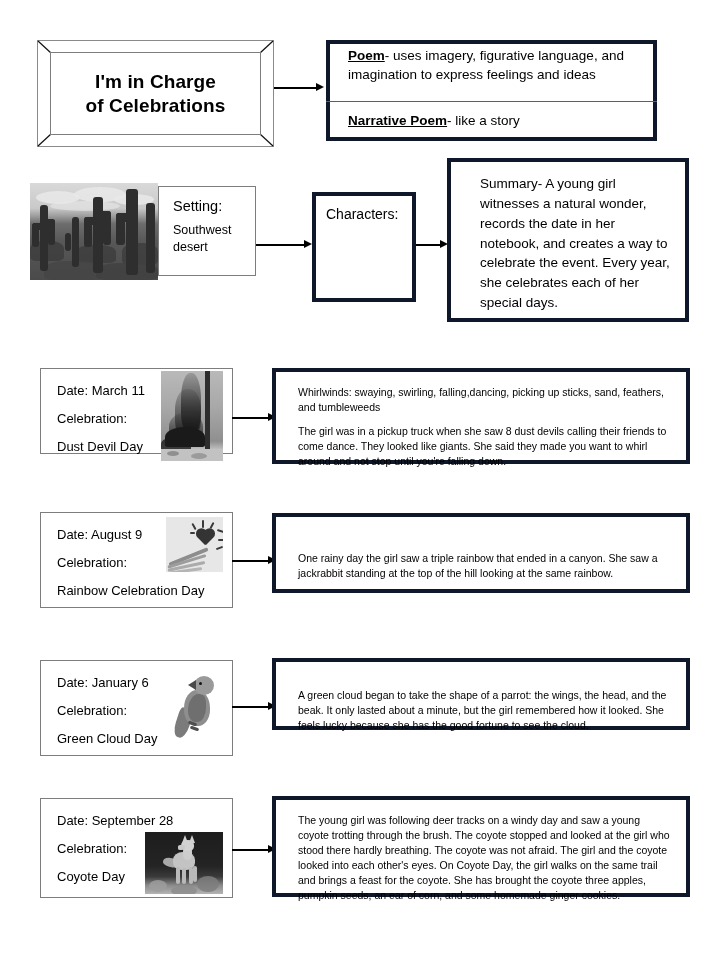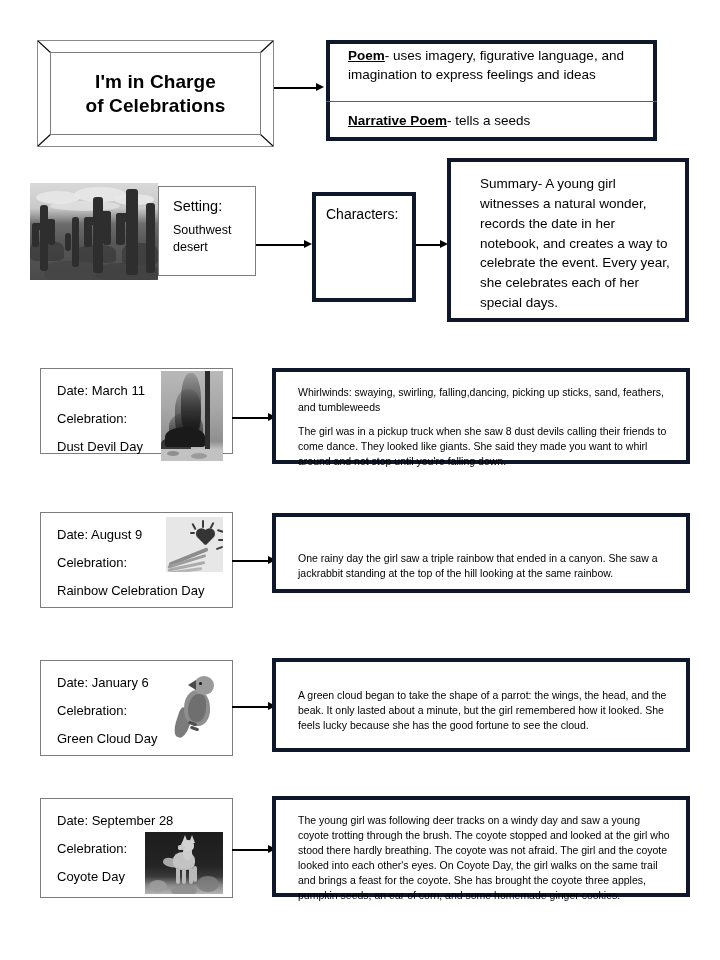--- a/index.html
+++ b/index.html
@@ -264,21 +264,21 @@
   </div>
 
   <div class="abs def-box box box-dark"></div>
   <div class="abs def-row-1">
     <div class="def-text">
       <span class="kw">Poem</span><span>- uses imagery, figurative language, and imagination to express feelings and ideas</span>
     </div>
   </div>
   <div class="abs" style="left:326px; top:102px; width:331px; height:39px;">
     <div class="def-text-2">
-      <span class="kw">Narrative Poem</span><span>- tells a seeds</span>
+      <span class="kw">Narrative Poem</span><span>- like a story</span>
     </div>
   </div>
 
   <div class="img-frame setting-photo">
     <div class="desert">
       <div class="cloud" style="left:6px; top:8px; width:44px; height:13px;"></div>
       <div class="cloud" style="left:44px; top:4px; width:52px; height:15px;"></div>
       <div class="cloud" style="left:84px; top:11px; width:40px; height:11px;"></div>
       <div class="cloud" style="left:20px; top:18px; width:70px; height:10px; opacity:.6;"></div>
       <div class="scrub" style="left:0; top:58px; width:34px; height:20px;"></div>
@@ -408,21 +408,21 @@
       <div class="p-beak" style="left:20px; top:12px;"></div>
       <div class="p-eye" style="left:31px; top:14px;"></div>
       <div class="p-foot" style="left:20px; top:54px; width:9px; height:3px; transform:rotate(20deg);"></div>
       <div class="p-foot" style="left:22px; top:59px; width:9px; height:3px; transform:rotate(20deg);"></div>
     </div>
   </div>
   <div class="arrow" style="left:232px; top:702px; width:44px;">
     <div class="shaft" style="width:36px;"></div>
     <div class="head" style="left:36px;"></div>
   </div>
-  <div class="abs box box-dark ev-right" style="top:658px; height:94px;">
+  <div class="abs box box-dark ev-right" style="top:658px; height:72px;">
     <div class="ev-para" style="padding-top:26px;">
       <p>A green cloud began to take the shape of a parrot: the wings, the head, and the beak.  It only lasted about a minute, but the girl remembered how it looked.  She feels lucky because she has the good fortune to see the cloud.</p>
     </div>
   </div>
 
   <div class="abs box ev-left" style="left:40px; top:798px; height:100px;">
     <div class="ev-label-wrap">
       <div class="ev-line">Date: September 28</div>
       <div class="ev-line">Celebration:</div>
       <div class="ev-line">Coyote Day</div>

